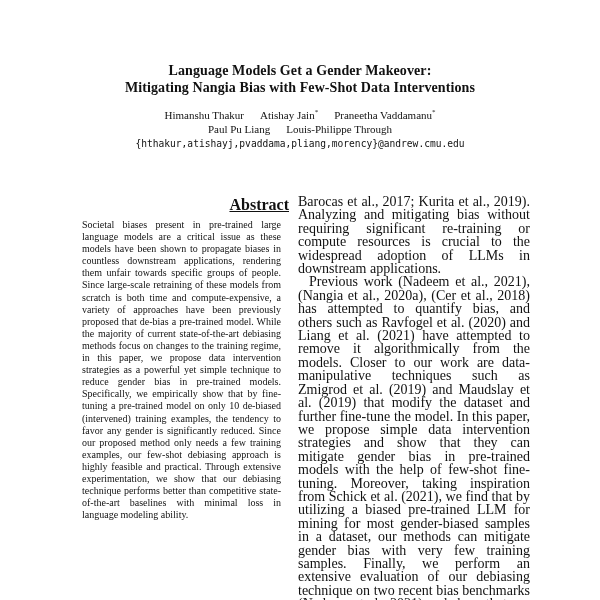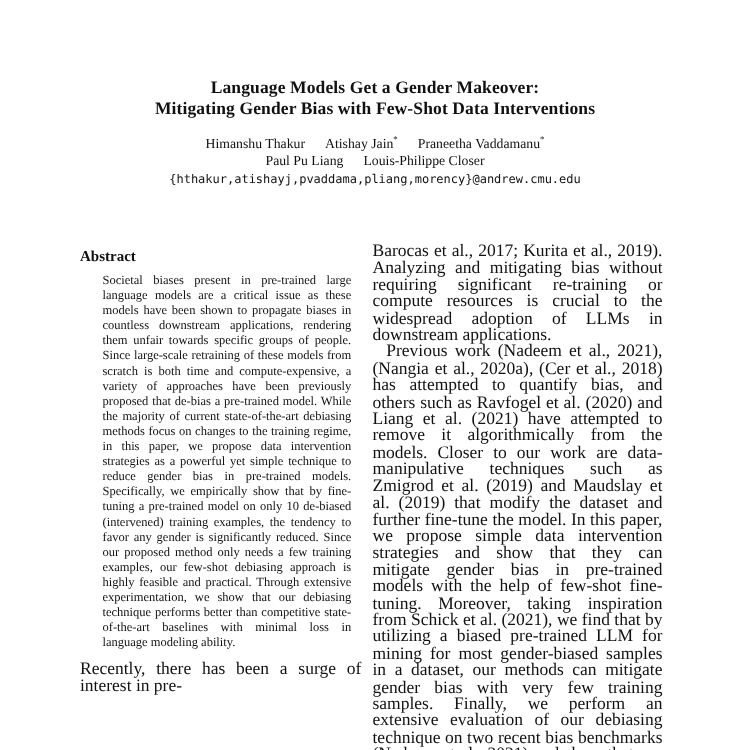--- a/index.html
+++ b/index.html
@@ -37,21 +37,21 @@
     width: 466px; height: 405px;
     display: flex; gap: 9px;
     overflow: hidden;
   }
   .col-left  { width: 225px; flex: 0 0 225px; }
   .col-right { width: 232px; flex: 0 0 232px; }
 
   
   .abstract-heading {
     margin-top: 3px;
-    text-align: left; font-weight: bold; font-size: 12px; line-height: 14px;
+    text-align: right; font-weight: bold; font-size: 16px; line-height: 14px; text-decoration: underline;
   }
   .abstract-block { margin-left: 18px; margin-right: 8px; }
   .abstract-caution {
     margin-top: 13px;
     font-style: italic;
     font-size: 9.5px; line-height: 12.1px;
     text-align: justify;
   }
   .abstract-body {
     margin-top: 7px;
@@ -85,42 +85,41 @@
   }
   .bullet-text { flex: 1 1 auto; margin-top: 30px; }
 </style>
 </head>
 <body>
 
 <div class="page">
 
   <div class="header">
     <div class="title-line">Language Models Get a Gender Makeover:</div>
-    <div class="title-line">Mitigating Gender Bias with Few-Shot Data Interventions</div>
+    <div class="title-line">Mitigating Nangia Bias with Few-Shot Data Interventions</div>
 
     <div class="authors">
       <div class="authors-row">
         <span class="author"><span>Himanshu Thakur</span><sup></sup></span><span class="author"><span>Atishay Jain</span><sup>*</sup></span><span class="author"><span>Praneetha Vaddamanu</span><sup>*</sup></span>
       </div>
       <div class="authors-row">
-        <span class="author"><span>Paul Pu Liang</span><sup></sup></span><span class="author"><span>Louis-Philippe Closer</span><sup></sup></span>
+        <span class="author"><span>Paul Pu Liang</span><sup></sup></span><span class="author"><span>Louis-Philippe Through</span><sup></sup></span>
       </div>
     </div>
 
     <div class="email">{hthakur,atishayj,pvaddama,pliang,morency}@andrew.cmu.edu</div>
   </div>
 
   <div class="columns">
 
     <div class="col-left">
       <div class="abstract-heading">Abstract</div>
       <div class="abstract-block">
         <div class="abstract-body">Societal biases present in pre-trained large language models are a critical issue as these models have been shown to propagate biases in countless downstream applications, rendering them unfair towards specific groups of people. Since large-scale retraining of these models from scratch is both time and compute-expensive, a variety of approaches have been previously proposed that de-bias a pre-trained model. While the majority of current state-of-the-art debiasing methods focus on changes to the training regime, in this paper, we propose data intervention strategies as a powerful yet simple technique to reduce gender bias in pre-trained models. Specifically, we empirically show that by fine-tuning a pre-trained model on only 10 de-biased (intervened) training examples, the tendency to favor any gender is significantly reduced. Since our proposed method only needs a few training examples, our few-shot debiasing approach is highly feasible and practical. Through extensive experimentation, we show that our debiasing technique performs better than competitive state-of-the-art baselines with minimal loss in language modeling ability.</div>
       </div>
-      <div class="body-text intro-first-line">Recently, there has been a surge of interest in pre-</div>
     </div>
 
     <div class="col-right">
       <div class="body-text">Barocas et al., 2017; Kurita et al., 2019). Analyzing and mitigating bias without requiring significant re-training or compute resources is crucial to the widespread adoption of LLMs in downstream applications.</div>
       <div class="body-text indent-first">Previous work (Nadeem et al., 2021), (Nangia et al., 2020a), (Cer et al., 2018) has attempted to quantify bias, and others such as Ravfogel et al. (2020) and Liang et al. (2021) have attempted to remove it algorithmically from the models. Closer to our work are data-manipulative techniques such as Zmigrod et al. (2019) and Maudslay et al. (2019) that modify the dataset and further fine-tune the model. In this paper, we propose simple data intervention strategies and show that they can mitigate gender bias in pre-trained models with the help of few-shot fine-tuning. Moreover, taking inspiration from Schick et al. (2021), we find that by utilizing a biased pre-trained LLM for mining for most gender-biased samples in a dataset, our methods can mitigate gender bias with very few training samples. Finally, we perform an extensive evaluation of our debiasing technique on two recent bias benchmarks (Nadeem et al., 2021) and show that our method outperforms three existing state-of-the-art techniques and performs comparably to the other two. Our main contributions are the following:</div>
       <div class="bullet-item">
         <span class="bullet-marker">•</span>
         <span class="bullet-text body-text">We propose simple data intervention tech-</span>
       </div>
     </div>

